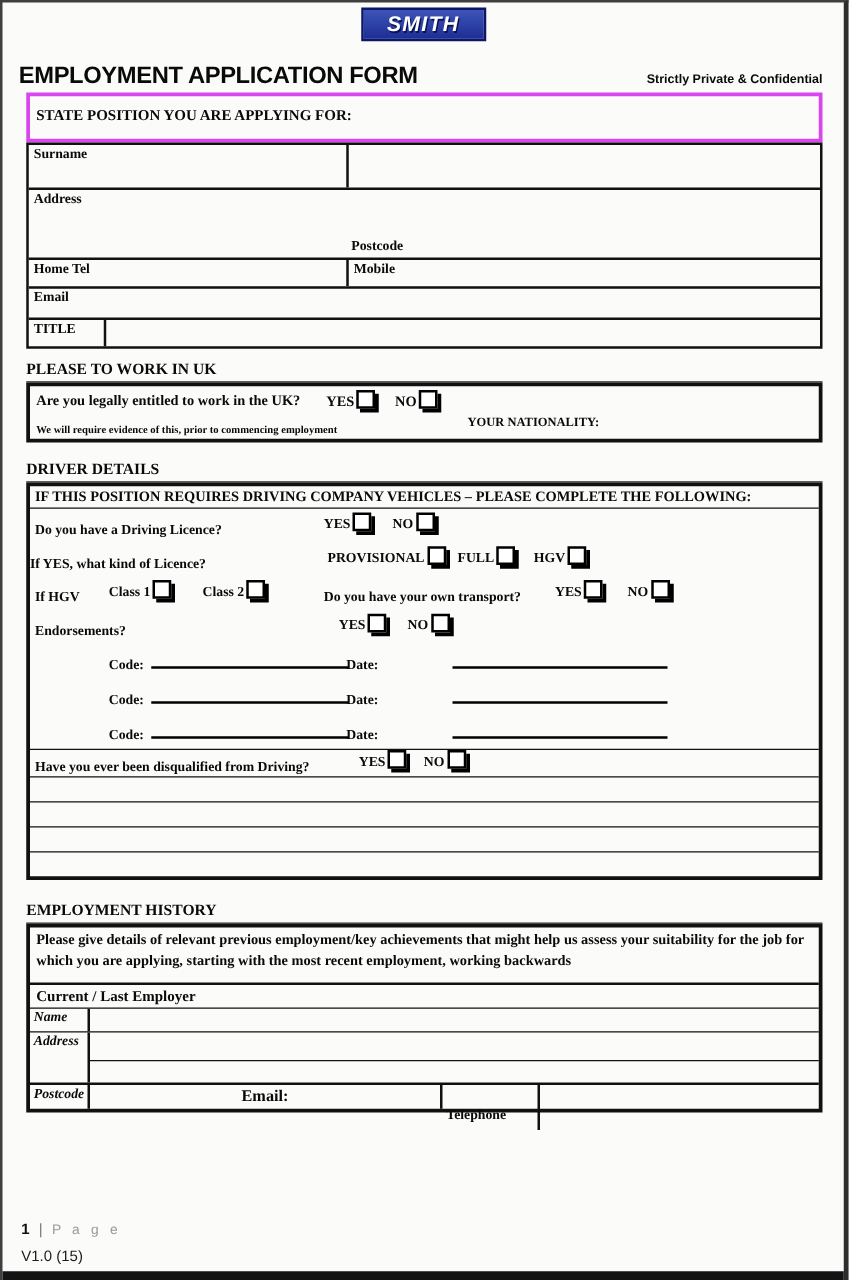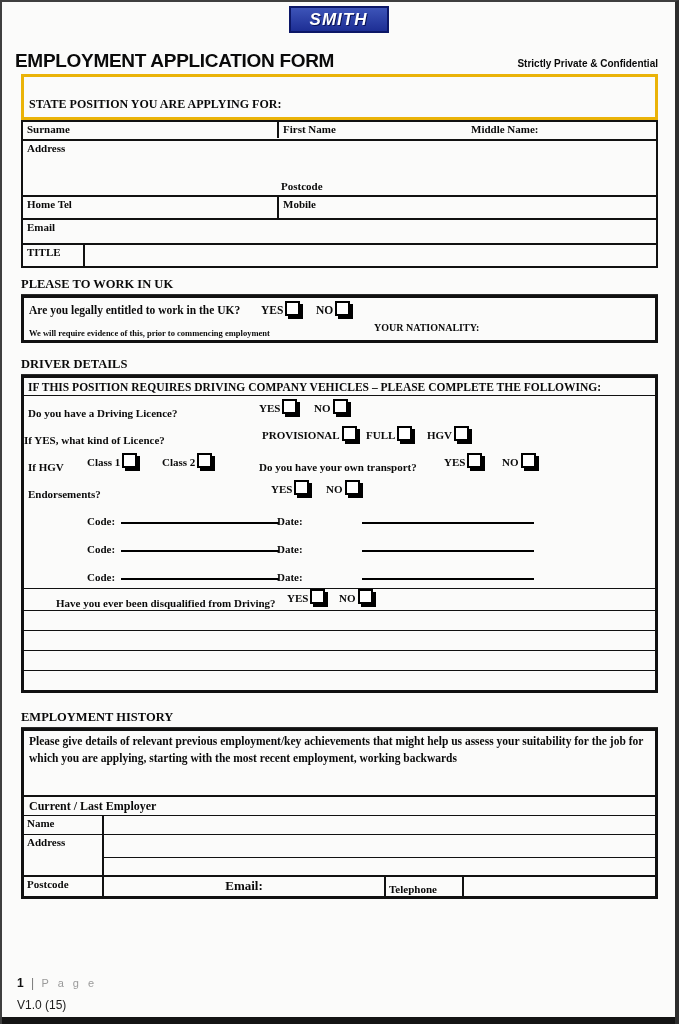--- a/index.html
+++ b/index.html
@@ -21,32 +21,32 @@
     text-shadow:1px 1px 0 #0a1254;
   }
 
   
   .title-row { margin:17px 0 0 -6px; display:flex; justify-content:space-between; align-items:flex-end; }
   .main-title { font-family:"Liberation Sans", sans-serif; font-weight:bold; font-size:19px; letter-spacing:-0.3px; }
   .confidential { font-family:"Liberation Sans", sans-serif; font-weight:bold; font-size:10px; padding-bottom:3px; }
 
   .instruction { margin-top:15px; font-weight:bold; font-style:italic; font-size:11px; letter-spacing:0.2px; }
 
-  .position-box { margin-top:2px; border:3px solid #eab308; height:40px; box-sizing:border-box; padding:20px 5px; font-weight:bold; font-size:12px; }
+  .position-box { margin-top:2px; border:3px solid #d946ef; height:40px; box-sizing:border-box; padding:8px 5px; font-weight:bold; font-size:12px; }
 
   .section-heading { margin-top:9px; font-weight:bold; font-size:12.5px; padding-bottom:2px; border-bottom:1px solid #2a2a2a; }
   .mt14 { margin-top:14px; }
   .mt17 { margin-top:17px; }
 
   
   .ptable { border:2px solid #111; }
   .prow { display:flex; border-bottom:2px solid #111; box-sizing:border-box; }
   .prow:last-child { border-bottom:none; }
   .pcell { box-sizing:border-box; padding:1px 4px; font-weight:bold; font-size:11px; }
-  .cell-surname { width:256px; border-right:2px solid #111; height:16px; }
+  .cell-surname { width:256px; border-right:2px solid #111; height:34px; }
   .cell-names  { flex:1; position:relative; height:17px; }
   .middle-name { position:absolute; left:192px; top:1px; }
   .row-address { position:relative; height:56px; }
   .postcode-label { position:absolute; left:258px; bottom:3px; font-weight:bold; font-size:11px; }
   .cell-hometel { width:256px; border-right:2px solid #111; height:21px; }
   .cell-mobile { flex:1; height:21px; }
   .cell-email { flex:1; height:23px; }
   .cell-titlelbl { width:62px; border-right:2px solid #111; height:21px; }
   .cell-titleblank { flex:1; height:21px; }
 
@@ -69,33 +69,33 @@
   .d-row .abs { position:absolute; bottom:4px; white-space:nowrap; }
   .code-row { position:relative; height:28px; font-weight:bold; font-size:11px; }
   .code-row .lbl { position:absolute; bottom:5px;margin-top:12px; }
   .wline { position:absolute; bottom:8px; height:0; border-bottom:2px solid #000; }
   .d-disq { position:relative; height:21px; border-top:1px solid #111; font-weight:bold; font-size:11px; }
   .d-disq .abs { position:absolute; bottom:1px; white-space:nowrap; }
   .blank-row { height:19px; border-top:1px solid #111; }
 
   
   .emp-box { border:3px solid #111; box-sizing:border-box; }
-  .e-intro { height:66px; box-sizing:border-box; padding:2px 5px; font-weight:bold; font-size:11.5px; line-height:1.5; border-bottom:2px solid #111; }
+  .e-intro { height:46px; box-sizing:border-box; padding:2px 5px; font-weight:bold; font-size:11.5px; line-height:1.5; border-bottom:2px solid #111; }
   .e-current { height:18px; line-height:18px; padding:0 5px; font-weight:bold; font-size:12px; border-bottom:1px solid #111; }
   .e-row { display:flex; border-bottom:1px solid #111; }
-  .e-label { width:80px; box-sizing:border-box; border-right:2px solid #111; font-weight:bold; font-size:11px; padding:1px 3px; }
+  .e-label { width:48px; box-sizing:border-box; border-right:2px solid #111; font-weight:bold; font-size:11px; padding:1px 3px;font-style:italic; }
   .e-blank { flex:1; }
   .e-name { height:18px; }
   .e-addr-wrap { display:flex; border-bottom:2px solid #111; }
   .e-addr-lines { flex:1; display:flex; flex-direction:column; }
   .e-addr-l1 { height:22px; border-bottom:1px solid #111; }
   .e-addr-l2 { height:17px; }
   .e-last { display:flex; height:19px; }
   .e-emailcell { width:282px; box-sizing:border-box; border-right:2px solid #111; text-align:center; font-weight:bold; font-size:13px; line-height:18px; }
-  .e-telcell { width:78px; box-sizing:border-box; border-right:2px solid #111; font-weight:bold; font-size:11px; padding:6px 3px; }
+  .e-telcell { width:78px; box-sizing:border-box; border-right:2px solid #111; font-weight:bold; font-size:11px; padding:18px 3px; }
 
   
   .footer-page { position:absolute; left:15px; bottom:34px; font-family:"Liberation Sans", sans-serif; font-size:12px; }
   .fp-num { font-weight:bold; color:#111; }
   .fp-sep { color:#777; margin:0 4px; }
   .fp-word { color:#9a9a9a; letter-spacing:3px; font-size:11px; }
   .footer-version { position:absolute; left:15px; bottom:12px; font-family:"Liberation Sans", sans-serif; font-size:12px; color:#1c1c1c; }
   .bottom-bar { position:absolute; left:-2px; right:-4px; bottom:0; height:7px; background:#141414; }
 </style>
 </head>
@@ -118,24 +118,20 @@
     <div class="position-box">
       <span>STATE POSITION YOU ARE APPLYING FOR:</span>
     </div>
 
 
     <div class="ptable">
       <div class="prow">
         <div class="pcell cell-surname">
           <span>Surname</span>
         </div>
-        <div class="pcell cell-names">
-          <span>First Name</span>
-          <span class="middle-name">Middle Name:</span>
-        </div>
       </div>
       <div class="prow row-address">
         <div class="pcell" style="width:100%;">
           <span>Address</span>
           <span class="postcode-label">Postcode</span>
         </div>
       </div>
       <div class="prow">
         <div class="pcell cell-hometel">
           <span>Home Tel</span>
@@ -241,21 +237,21 @@
         <span class="wline" style="left:338px;width:172px;"></span>
       </div>
       <div class="code-row">
         <span class="lbl" style="left:63px;">Code:</span>
         <span class="wline" style="left:97px;width:158px;"></span>
         <span class="lbl" style="left:253px;">Date:</span>
         <span class="wline" style="left:338px;width:172px;"></span>
       </div>
 
       <div class="d-disq">
-        <span class="abs" style="left:4px;margin-left:28px;">Have you ever been  disqualified from Driving?</span>
+        <span class="abs" style="left:4px;">Have you ever been  disqualified from Driving?</span>
         <span class="abs" style="left:263px;">
           <span>YES</span><span class="cb"></span>
         </span>
         <span class="abs" style="left:315px;">
           <span>NO</span><span class="cb"></span>
         </span>
       </div>
 
       <div class="blank-row"></div>
       <div class="blank-row"></div>

